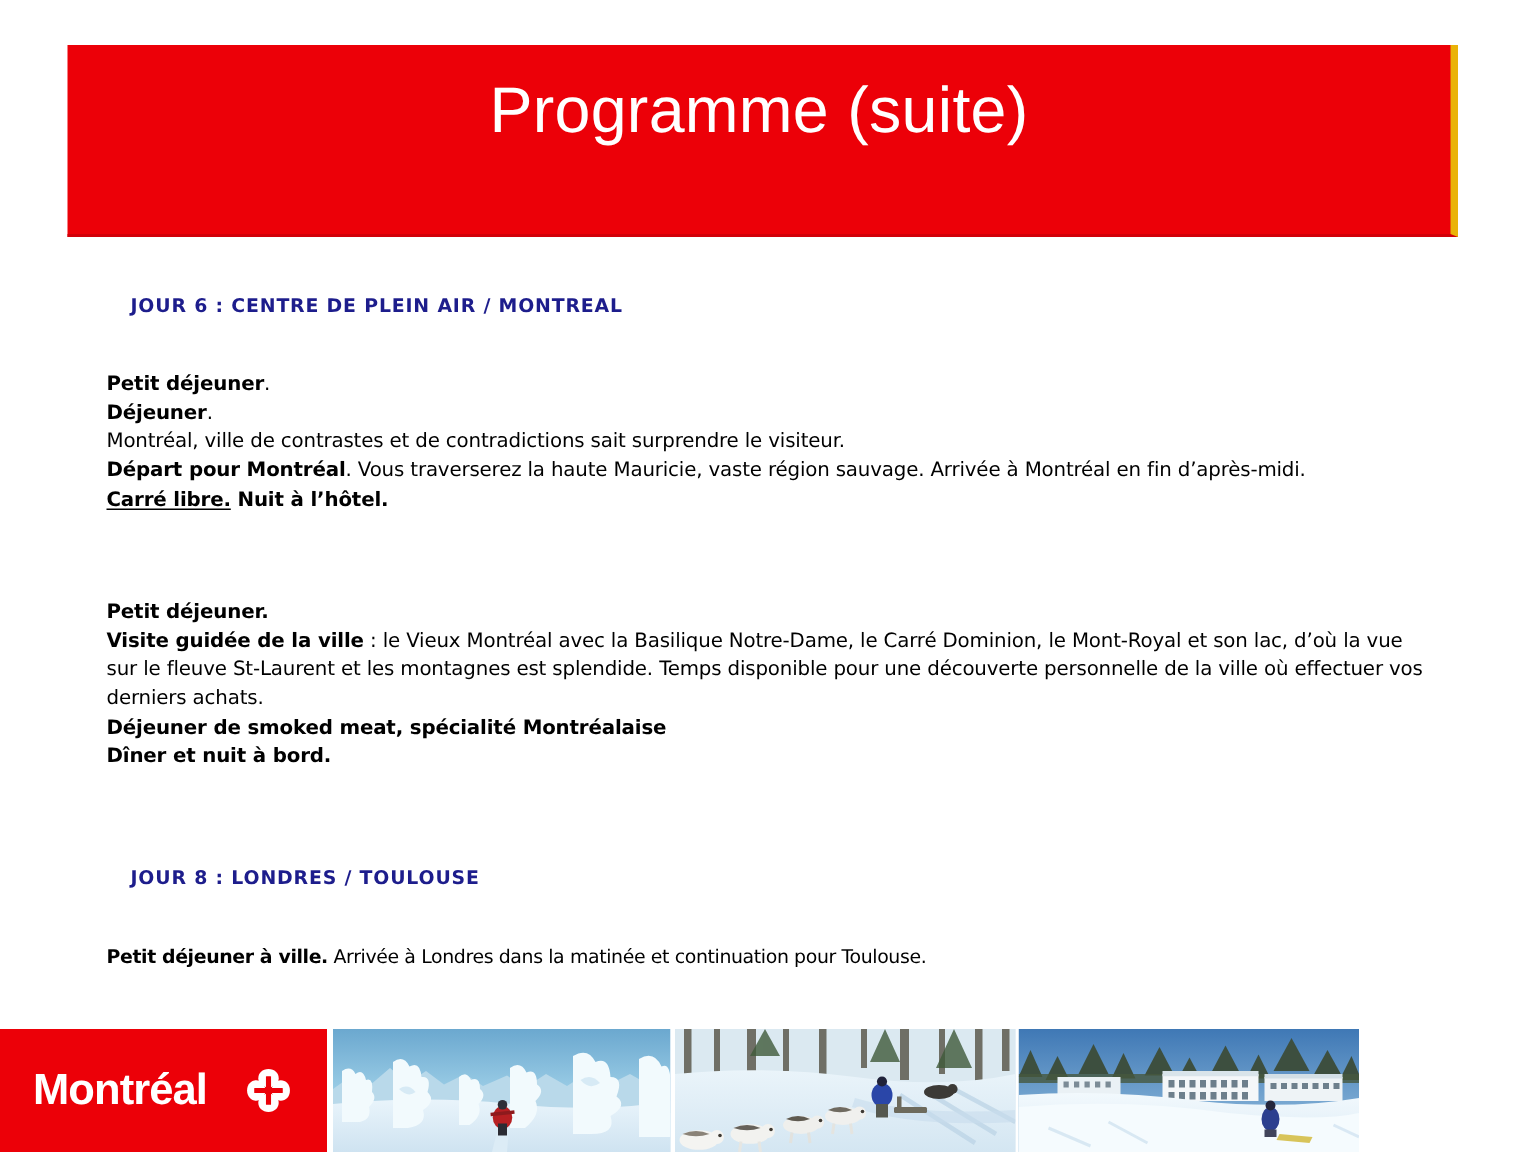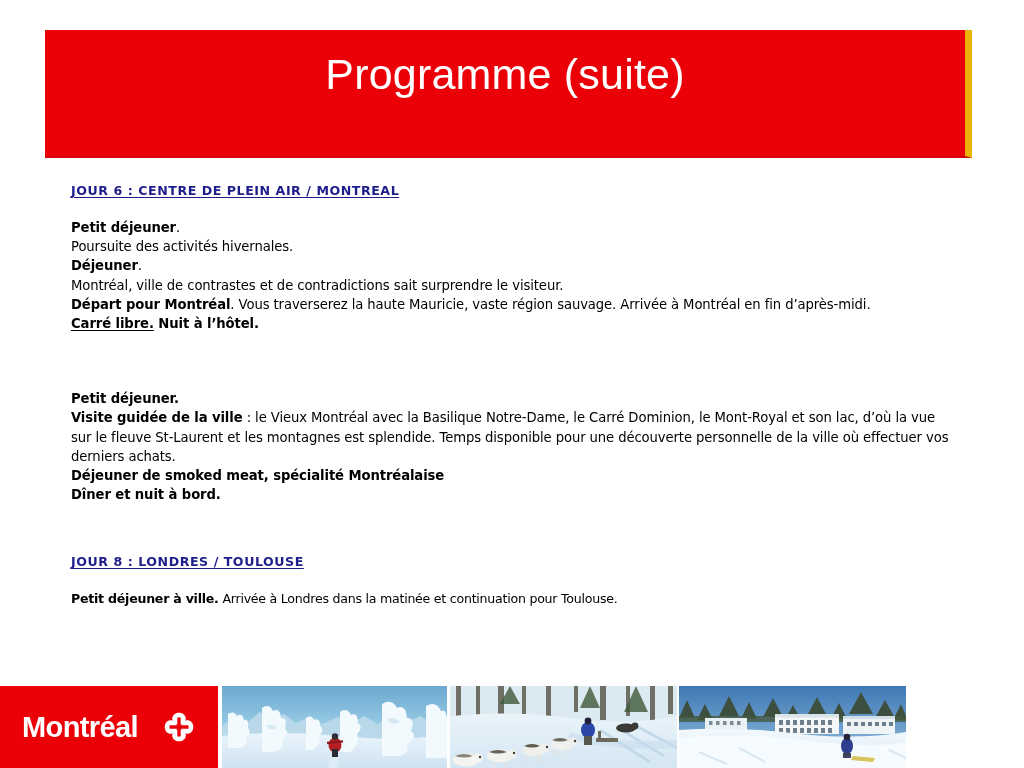--- a/index.html
+++ b/index.html
@@ -18,21 +18,21 @@
 
   
   .title-banner {
     position: absolute;
     left: 45px;
     top: 30px;
     width: 927px;
     height: 128px;
     background: #ec0008;
     box-sizing: border-box;
-    border-right: 7px solid #eab308;
+    border-right: 5px solid #eab308;
     border-bottom: 2px solid #d10009;
     box-shadow: 0 0 0 0 transparent;
   }
   .title-text {
     position: absolute;
     left: 0;
     right: 0;
     top: 22px;
     text-align: center;
     color: #ffffff;
@@ -52,24 +52,23 @@
     width: 880px;
     color: #000000;
   }
 
   .day-heading {
     color: #1d1d8c;
     font-family: "DejaVu Sans", sans-serif;
     font-size: 12.6px;
     font-weight: bold;
     letter-spacing: 0.55px;
-    text-decoration: underline;
     text-underline-offset: 2px;
     display: inline-block;
-    margin: 0;
+    margin: 16px;
     line-height: 1.25;
   }
 
   .para {
     font-family: "DejaVu Sans", sans-serif;
     font-size: 13.2px;
     line-height: 19.2px;
     color: #000000;
     margin: 0;
     letter-spacing: -0.1px;
@@ -134,21 +133,20 @@
 </div>
 
 <div class="content">
 
   <div>
     <div class="day-heading">JOUR 6 : CENTRE DE PLEIN AIR / MONTREAL</div>
     <div class="spacer-md"></div>
 
     <p class="para"><span class="b">Petit déjeuner</span><span>.</span></p>
 
-    <p class="para"><span>Poursuite des activités hivernales.</span></p>
 
     <p class="para"><span class="b">Déjeuner</span><span>.</span></p>
 
     <p class="para"><span>Montréal, ville de contrastes et de contradictions sait surprendre le visiteur.</span></p>
 
     <p class="para"><span class="b">Départ pour Montréal</span><span>. Vous traverserez la haute Mauricie, vaste région sauvage.  Arrivée à Montréal en fin d’après-midi.</span></p>
 
     <p class="para"><span class="b u">Carré libre.</span><span class="b"> Nuit à l’hôtel.</span></p>
   </div>
 

